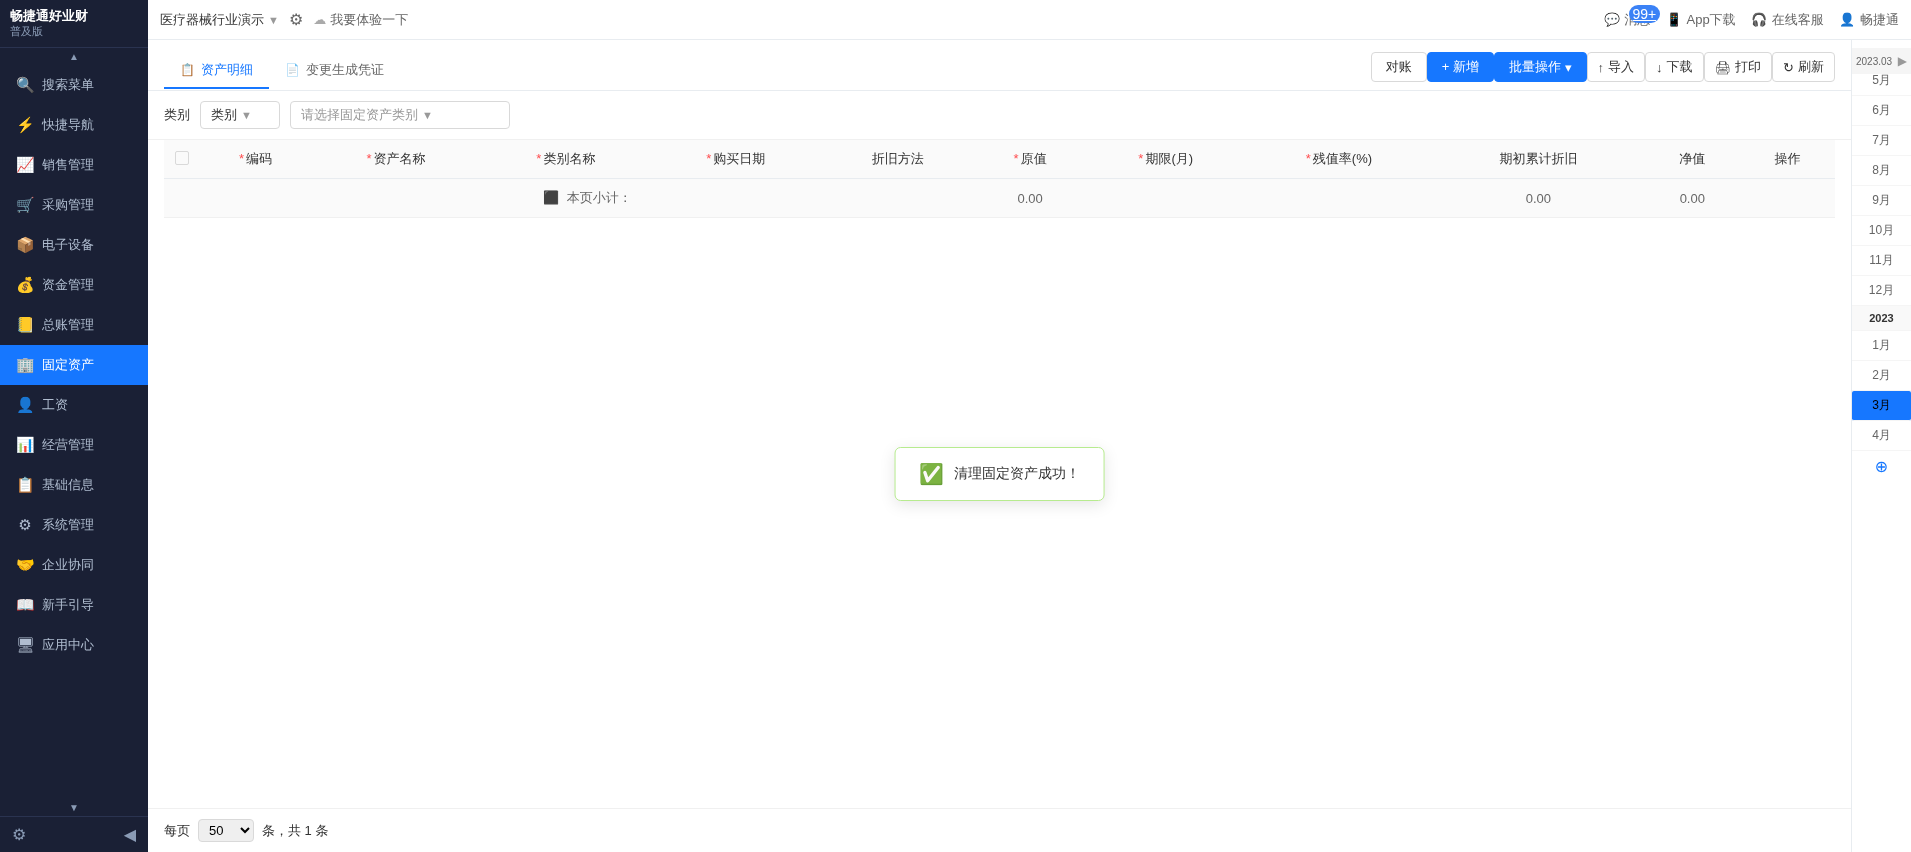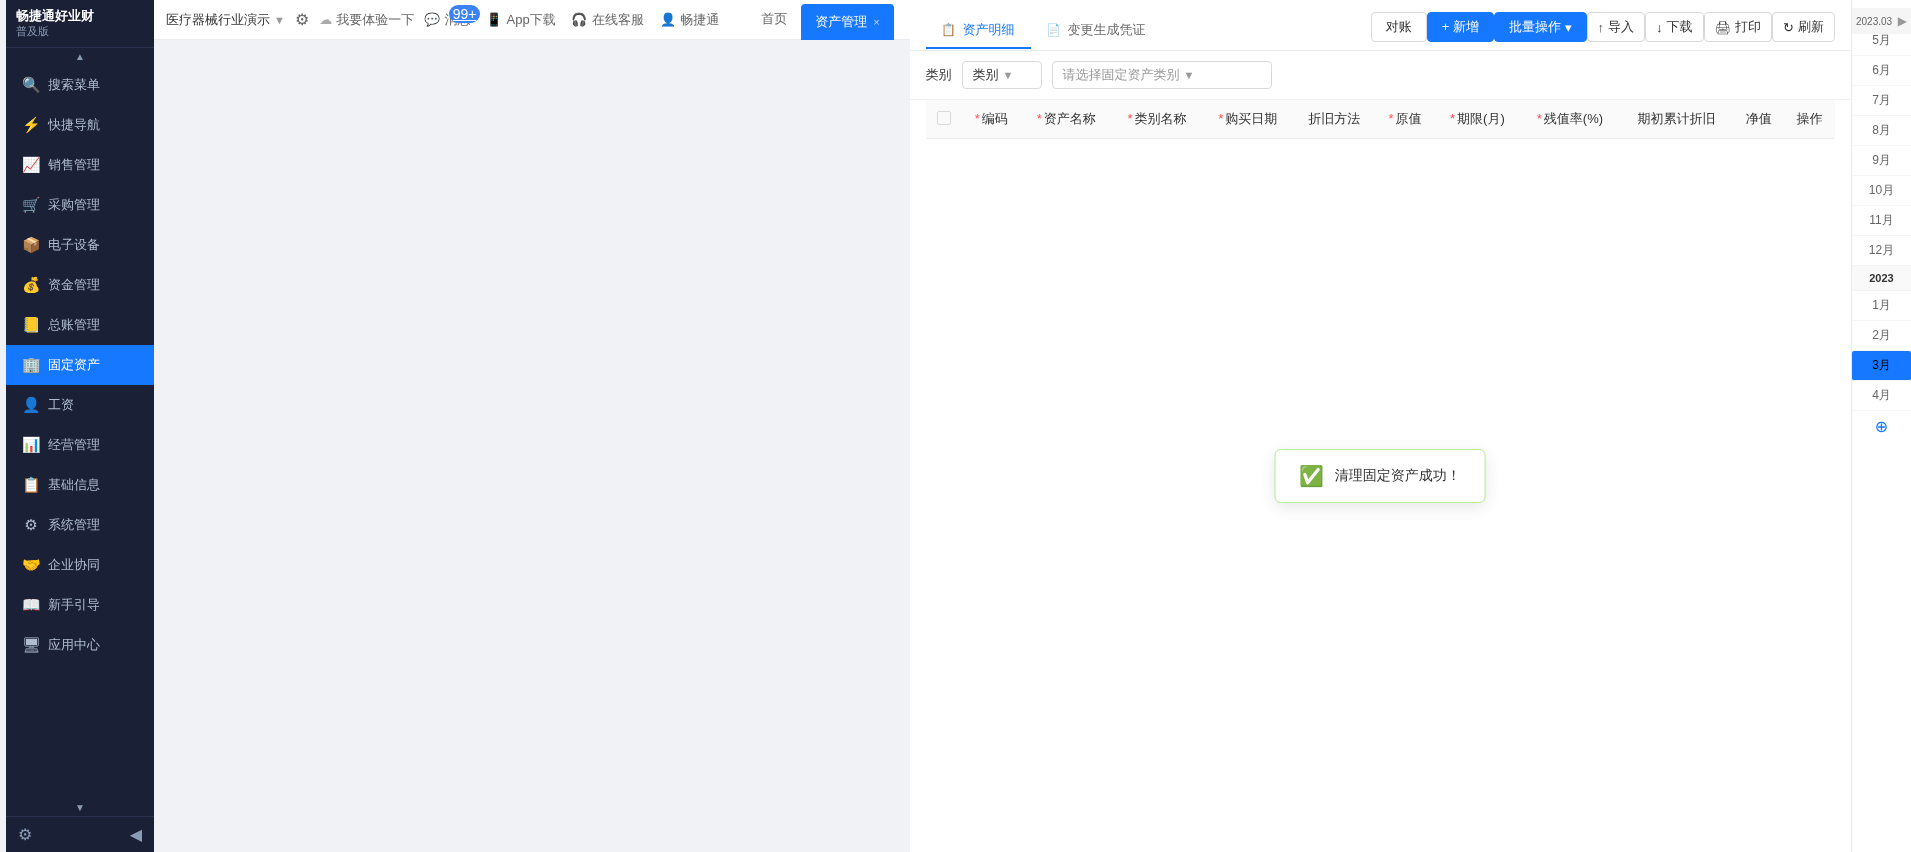--- a/index.html
+++ b/index.html
@@ -1,33 +1,33 @@
 <!DOCTYPE html>
 <html><head>
   <meta charset="utf-8">
   <style>
     * { box-sizing: border-box; margin: 0; padding: 0; }
     body { font-family: "Microsoft YaHei", "PingFang SC", sans-serif; font-size: 13px; background: #f0f2f5; display: flex; height: 852px; overflow: hidden; }
 
     
-    .sidebar { width: 148px; background: #1a2035; display: flex; flex-direction: column; height: 100%; color: #cdd3e0; flex-shrink: 0; margin-left: 6px; }
+    .sidebar { width: 148px; background: #1a2035; display: flex; flex-direction: column; height: 100%; color: #cdd3e0; flex-shrink: 0; }
     .sidebar-header { background: #1a2035; padding: 8px 10px; display: flex; align-items: center; gap: 6px; border-bottom: 1px solid #2a3350; }
     .sidebar-logo-text { color: #fff; font-size: 13px; font-weight: bold; line-height: 1.2; }
     .sidebar-edition { color: #8a9bb5; font-size: 11px; }
     .sidebar-scroll { flex: 1; overflow-y: auto; }
     .sidebar-scroll::-webkit-scrollbar { width: 4px; }
     .sidebar-scroll::-webkit-scrollbar-thumb { background: #3a4a6a; }
     .sidebar-item { display: flex; align-items: center; gap: 8px; padding: 11px 16px; cursor: pointer; color: #b0bdd0; font-size: 13px; transition: background 0.2s; }
     .sidebar-item.active { background: #1677ff; color: #fff; }
     .sidebar-item-icon { font-size: 15px; width: 18px; text-align: center; }
     .sidebar-footer { border-top: 1px solid #2a3350; padding: 8px 0; display: flex; align-items: center; justify-content: space-between; padding: 8px 12px; }
     .sidebar-footer-icon { color: #8a9bb5; cursor: pointer; font-size: 16px; }
 
     
-    .main { flex: 1; display: flex; flex-direction: row; overflow: hidden; }
+    .main { flex: 1; display: flex; flex-direction: column; overflow: hidden; }
 
     
     .topbar { background: #fff; height: 40px; display: flex; align-items: center; padding: 0 12px; border-bottom: 1px solid #e8ecf0; gap: 10px; flex-shrink: 0; }
     .topbar-company { display: flex; align-items: center; gap: 4px; color: #333; font-size: 13px; cursor: pointer; }
     .topbar-company-arrow { color: #999; font-size: 11px; }
     .topbar-gear { color: #666; cursor: pointer; font-size: 16px; }
     .topbar-experience { display: flex; align-items: center; gap: 4px; color: #666; font-size: 13px; cursor: pointer; }
     .topbar-experience-icon { color: #aaa; }
     .topbar-right { margin-left: auto; display: flex; align-items: center; gap: 16px; }
     .topbar-msg { display: flex; align-items: center; gap: 4px; color: #666; font-size: 13px; cursor: pointer; position: relative; }
@@ -210,29 +210,20 @@
         <span>🎧</span>
         <span>在线客服</span>
       </div>
       <div class="topbar-user">
         <span>👤</span>
         <span>畅捷通</span>
       </div>
     </div>
   </div>
 
-  <div class="tabs-bar">
-    <div class="tab tab-home">
-      <span>首页</span>
-    </div>
-    <div class="tab active">
-      <span>资产管理</span>
-      <span class="tab-close">×</span>
-    </div>
-  </div>
 
   <div style="display:flex;flex:1;overflow:hidden;">
     <div class="content">
 
       <div class="content-header">
         <div class="content-tabs">
           <div class="content-tab active">
             <span class="content-tab-icon">📋</span>
             <span>资产明细</span>
           </div>
@@ -297,29 +288,51 @@
               <th>折旧方法</th>
               <th><span class="required-star">*</span>原值</th>
               <th><span class="required-star">*</span>期限(月)</th>
               <th><span class="required-star">*</span>残值率(%)</th>
               <th>期初累计折旧</th>
               <th>净值</th>
               <th>操作</th>
             </tr>
           </thead>
           <tbody>
+            <tr class="subtotal-row">
+              <td></td>
+              <td colspan="5">
+                <span class="subtotal-icon">⬛</span>
+                <span>本页小计：</span>
+              </td>
+              <td>0.00</td>
+              <td></td>
+              <td></td>
+              <td>0.00</td>
+              <td>0.00</td>
+              <td></td>
+            </tr>
           </tbody>
         </table>
 
         <div class="toast">
           <span class="toast-check">✅</span>
           <span>清理固定资产成功！</span>
         </div>
       </div>
 
+      <div class="pagination">
+        <span>每页</span>
+        <select class="pagination-select">
+          <option>50</option>
+          <option>100</option>
+          <option>200</option>
+        </select>
+        <span>条，共 1 条</span>
+      </div>
     </div>
 
     <div class="right-sidebar">
       <div style="display:flex;align-items:center;justify-content:space-between;width:100%;padding:6px 4px;background:#f5f5f5;position:sticky;top:8px;">
         <span style="font-size:10px;color:#666;">2023.03</span>
         <span style="color:#999;cursor:pointer;font-size:12px;">▶</span>
       </div>
       <div class="calendar-item">5月</div>
       <div class="calendar-item">6月</div>
       <div class="calendar-item">7月</div>

